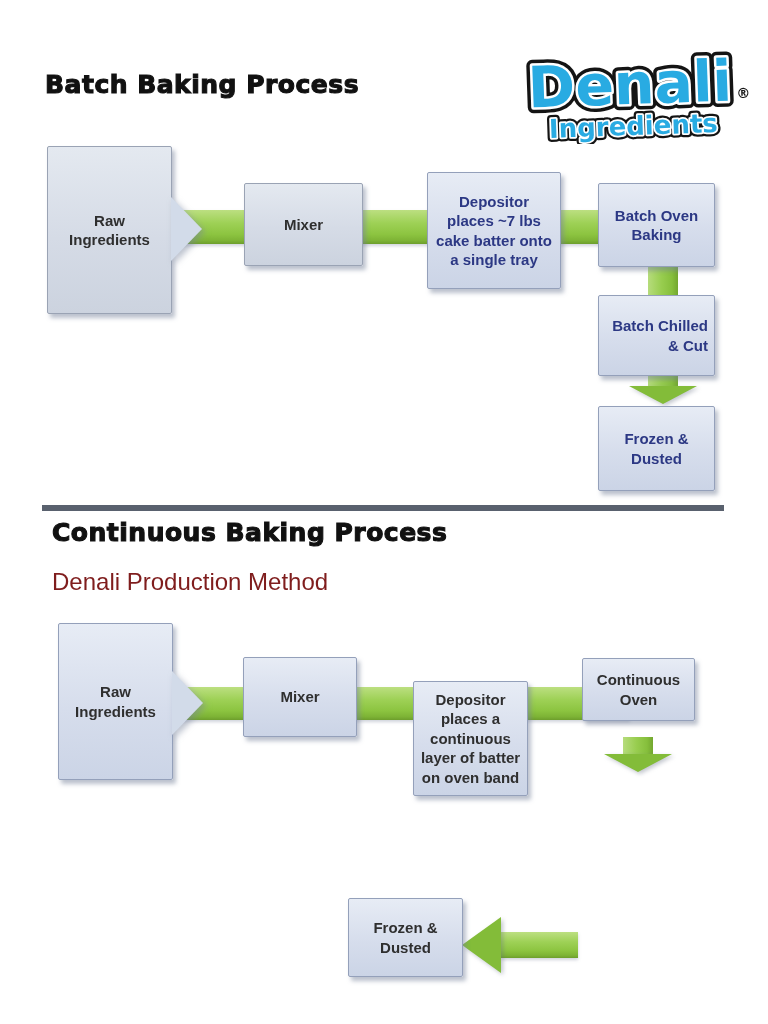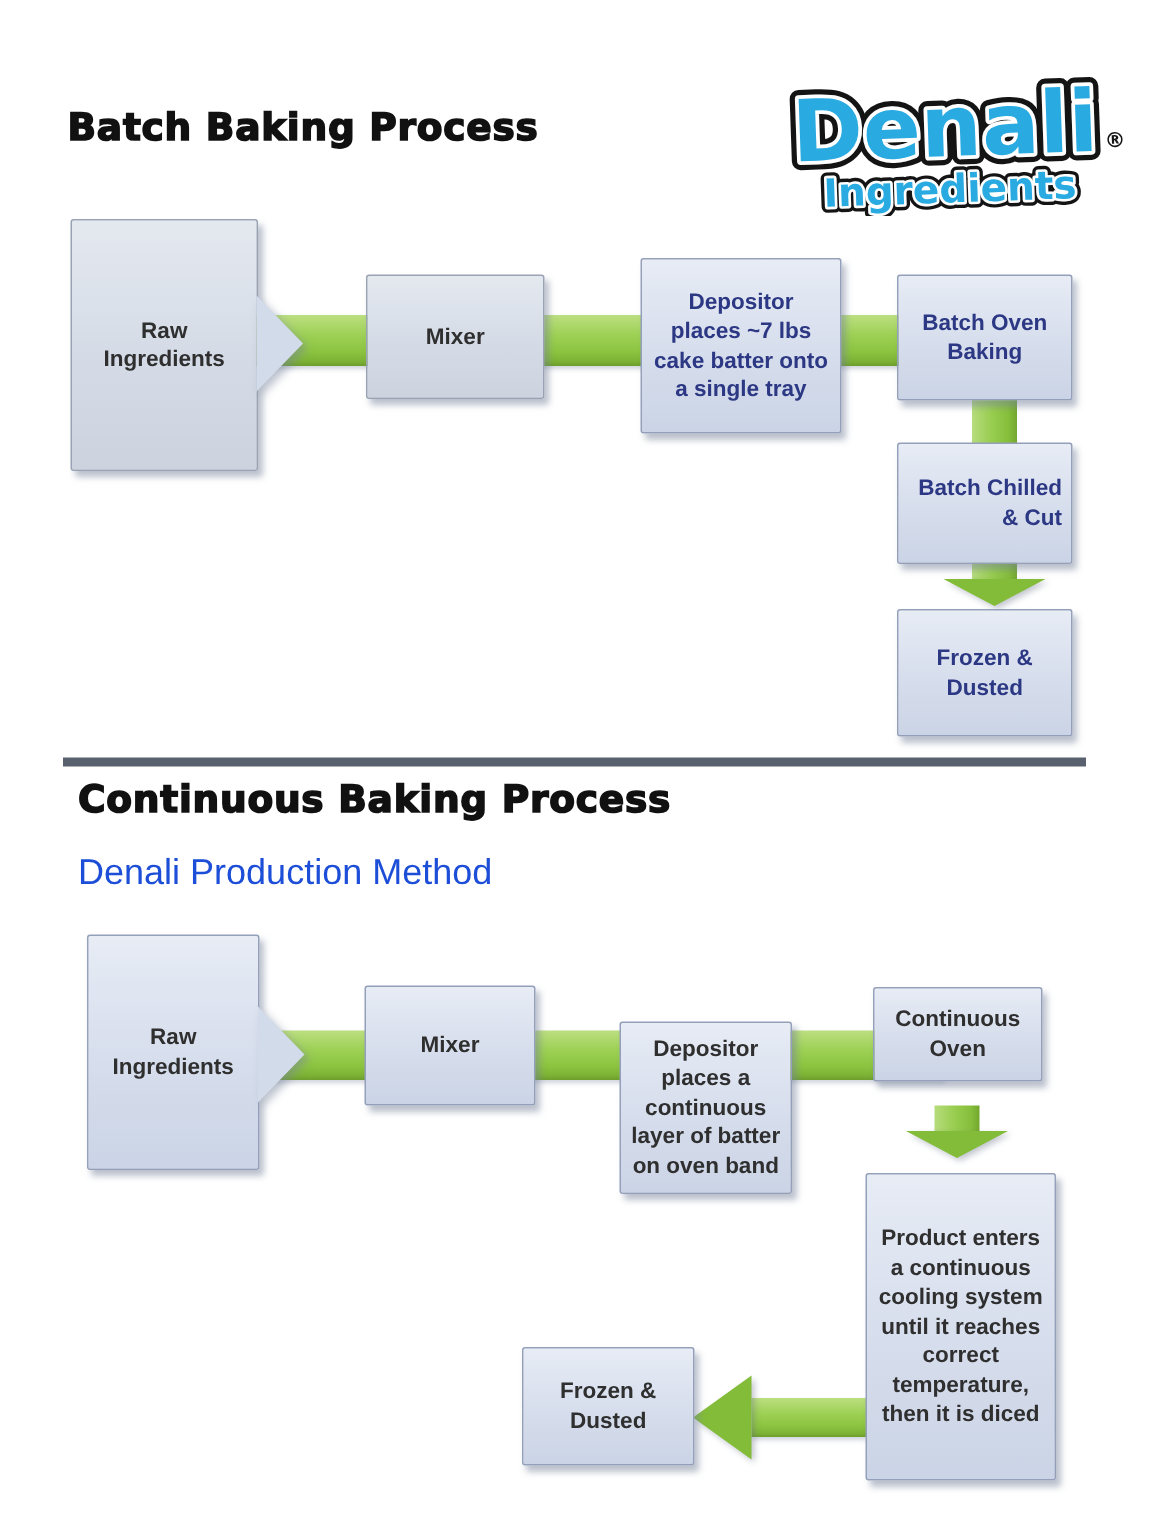--- a/index.html
+++ b/index.html
@@ -6,21 +6,21 @@
   .page{
     position:relative;width:768px;height:1024px;background:#ffffff;overflow:hidden;
     font-family:"Liberation Sans",sans-serif;
   }
   .title{
     position:absolute;margin:0;color:#111;
     font-family:"DejaVu Sans",sans-serif;font-weight:bold;font-size:25px;
     letter-spacing:.5px;-webkit-text-stroke:1.1px #111;
   }
   .subtitle{
-    position:absolute;margin:0;color:#1d4ed8;font-weight:400;font-size:24px;
+    position:absolute;margin:0;color:#7f1d1d;font-weight:400;font-size:24px;
   }
   .divider{position:absolute;background:#59616e;}
   .box{
     position:absolute;z-index:2;box-sizing:border-box;
     display:flex;align-items:center;justify-content:center;text-align:center;
     padding:5px 6px;border-radius:2px;
     font-weight:bold;font-size:15px;line-height:1.3;
     background:linear-gradient(180deg,#e7ecf5 0%,#d6ddec 55%,#cbd4e6 100%);
     border:1px solid #94a0ba;
     box-shadow:3px 4px 4px rgba(120,132,155,.5);
@@ -95,17 +95,16 @@
 
   <div class="box dark" style="left:58px;top:623px;width:115px;height:157px;">Raw Ingredients</div>
   <div class="tri boxpoint" style="left:172px;top:671px;"></div>
 
   <div class="box dark" style="left:243px;top:657px;width:114px;height:80px;">Mixer</div>
 
   <div class="box dark" style="left:413px;top:681px;width:115px;height:115px;">Depositor places a continuous layer of batter on oven band</div>
 
   <div class="box dark" style="left:582px;top:658px;width:113px;height:63px;">Continuous Oven</div>
 
-  <div class="box dark" style="left:577px;top:782px;width:127px;height:205px;">Product enters a continuous cooling system until it reaches correct temperature, then it is diced</div>
 
   <div class="box dark" style="left:348px;top:898px;width:115px;height:79px;">Frozen &amp; Dusted</div>
 
 </div>
 
 </body></html>

